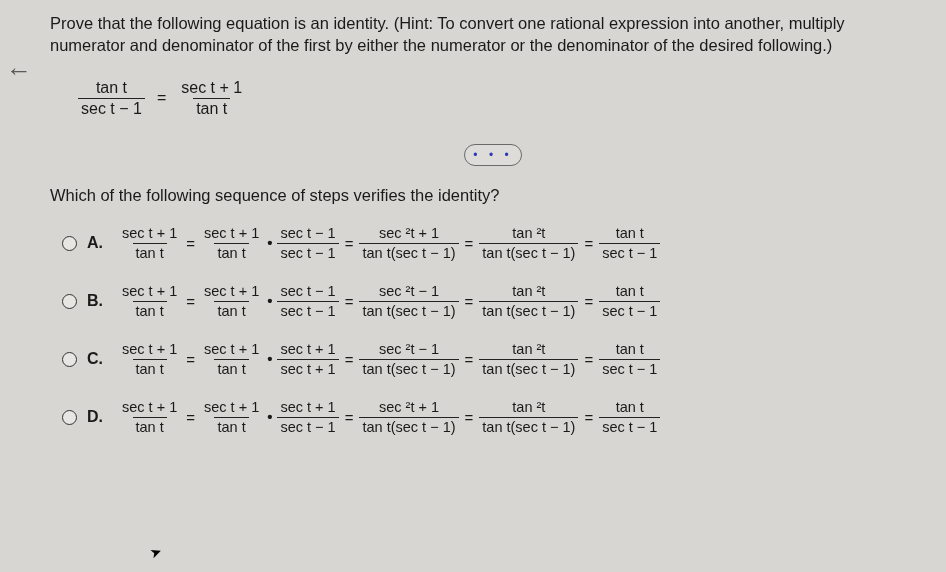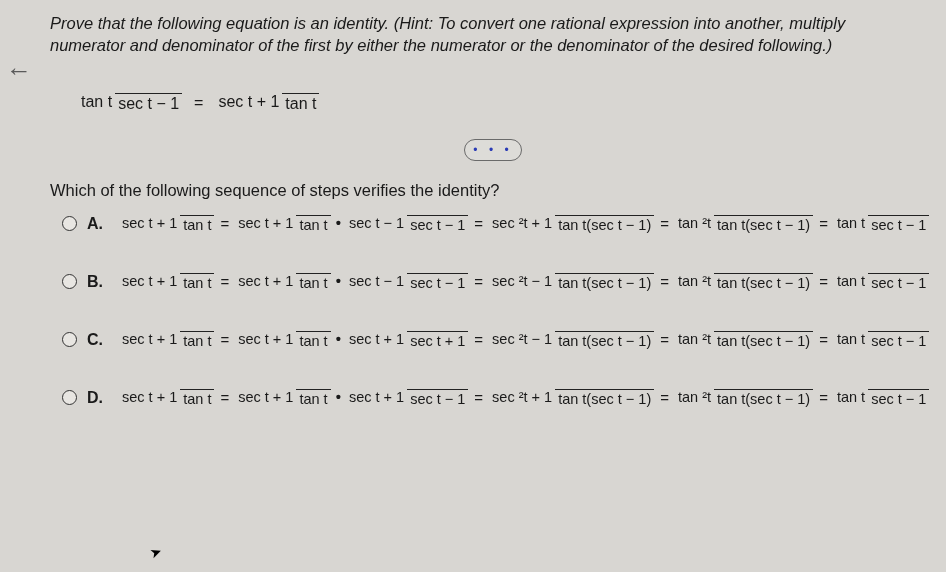--- a/index.html
+++ b/index.html
@@ -20,33 +20,32 @@
       left: 6px;
       top: 52px;
       font-size: 26px;
       color: #5a5a5a;
       cursor: pointer;
       user-select: none;
     }
     .prompt {
       font-size: 16.5px;
       line-height: 1.35;
-      margin-bottom: 36px;
-      font-style: italic;
+      margin-bottom: 22px;
     }
     .main-eq {
       margin: 8px 0 26px 28px;
       display: flex;
       align-items: center;
       gap: 8px;
       font-size: 16px;
     }
     .frac {
       display: inline-flex;
-      flex-direction: row;
+      flex-direction: column;
       align-items: center;
       vertical-align: middle;
       line-height: 1.15;
     }
     .frac .num { padding: 0 3px 1px 3px; }
     .frac .den { border-top: 1.2px solid #222; padding: 1px 3px 0 3px; }
     .eq { padding: 0 4px; }
     .dots-oval {
       width: 58px;
       height: 22px;
@@ -57,20 +56,21 @@
       align-items: center;
       justify-content: center;
       font-size: 12px;
       letter-spacing: 4px;
       color: #2a3bb5;
       cursor: pointer;
       background: rgba(255,255,255,0.15);
     }
     .sub-prompt {
       font-size: 16.5px;
+      margin-bottom: 14px;
     }
     .options {
       margin-left: 12px;
     }
     .opt {
       display: flex;
       align-items: center;
       gap: 10px;
       margin-bottom: 10px;
       min-height: 48px;

